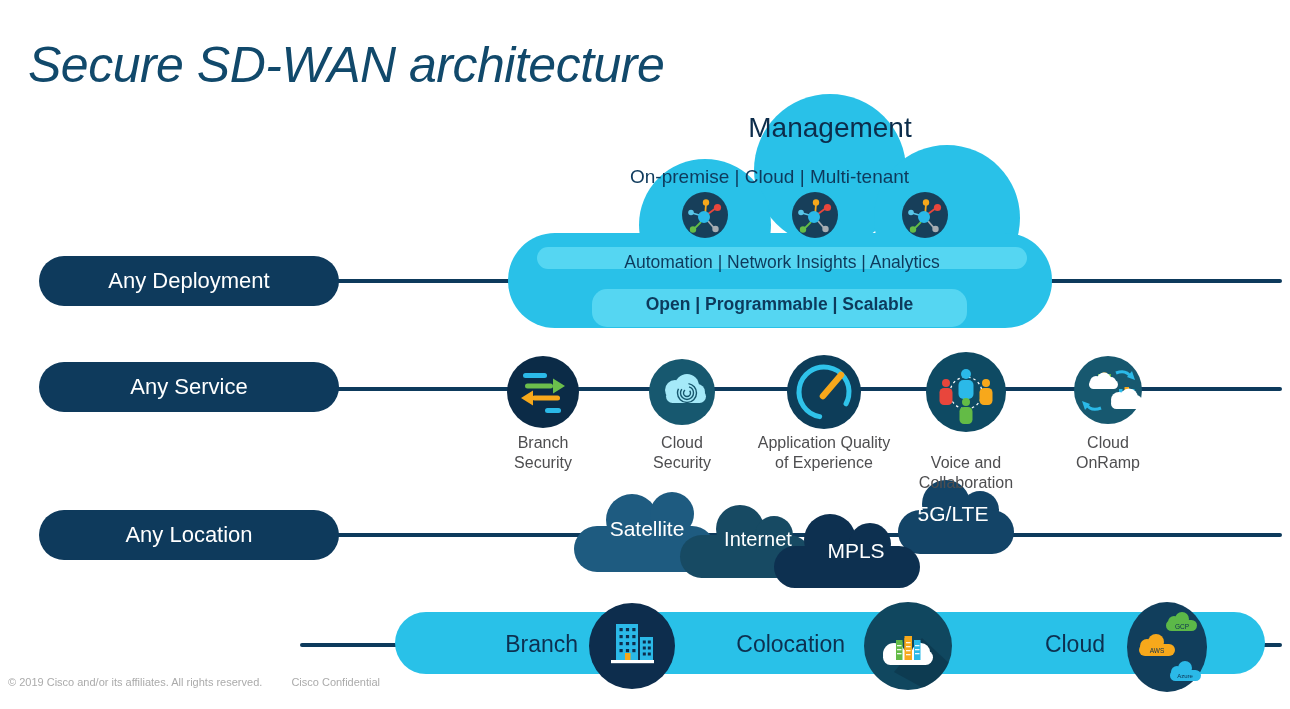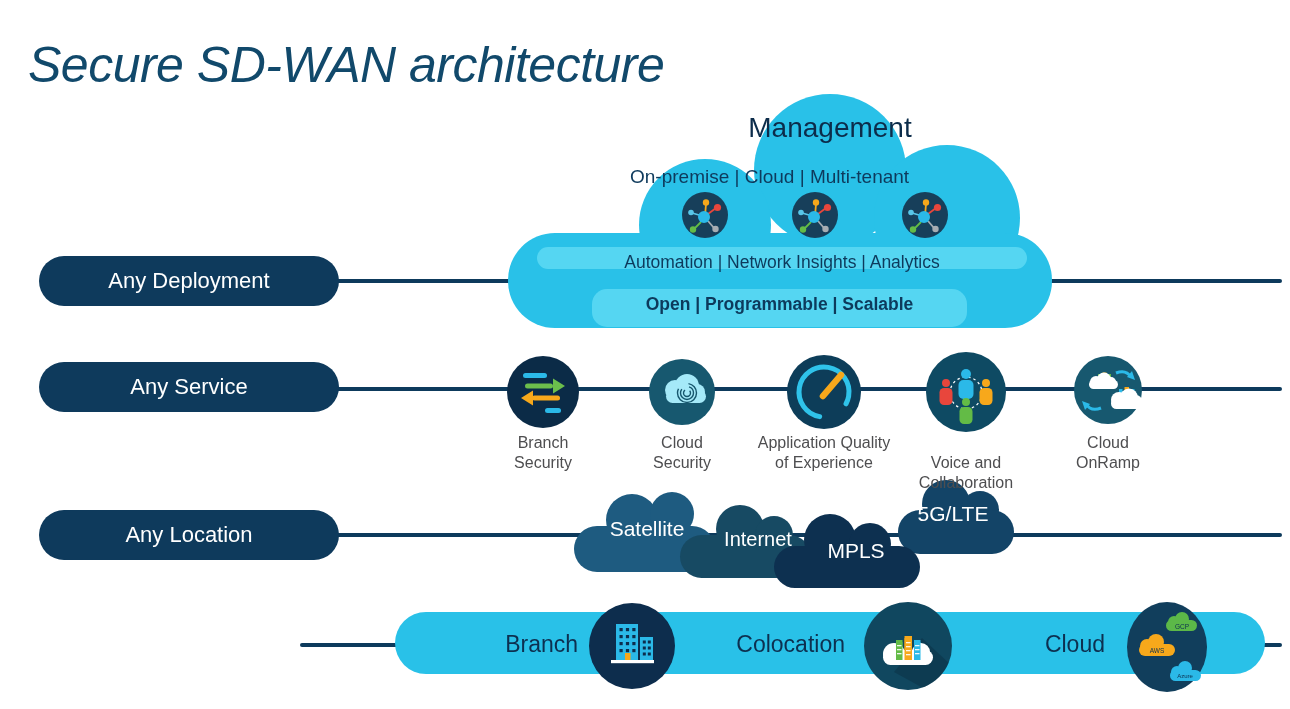--- a/index.html
+++ b/index.html
@@ -374,14 +374,18 @@
       <text x="32" y="53" text-anchor="middle" font-size="6.5" fill="#0D3050">AWS</text>
     </g>
     <g>
       <circle cx="52" cy="72" r="6" fill="#2BB9E8"></circle>
         <circle cx="60" cy="68" r="7" fill="#2BB9E8"></circle>
       <rect x="45" y="70" width="31" height="11" rx="5.5" fill="#2BB9E8"></rect>
       <text x="60" y="78" text-anchor="middle" font-size="6" fill="#0D3050">Azure</text>
     </g>
   </svg>
 
+  <div class="footer">
+    <span>© 2019  Cisco and/or its affiliates. All rights reserved.</span>
+    <span class="confidential">Cisco Confidential</span>
+  </div>
 
 </div>
 
 </body></html>

